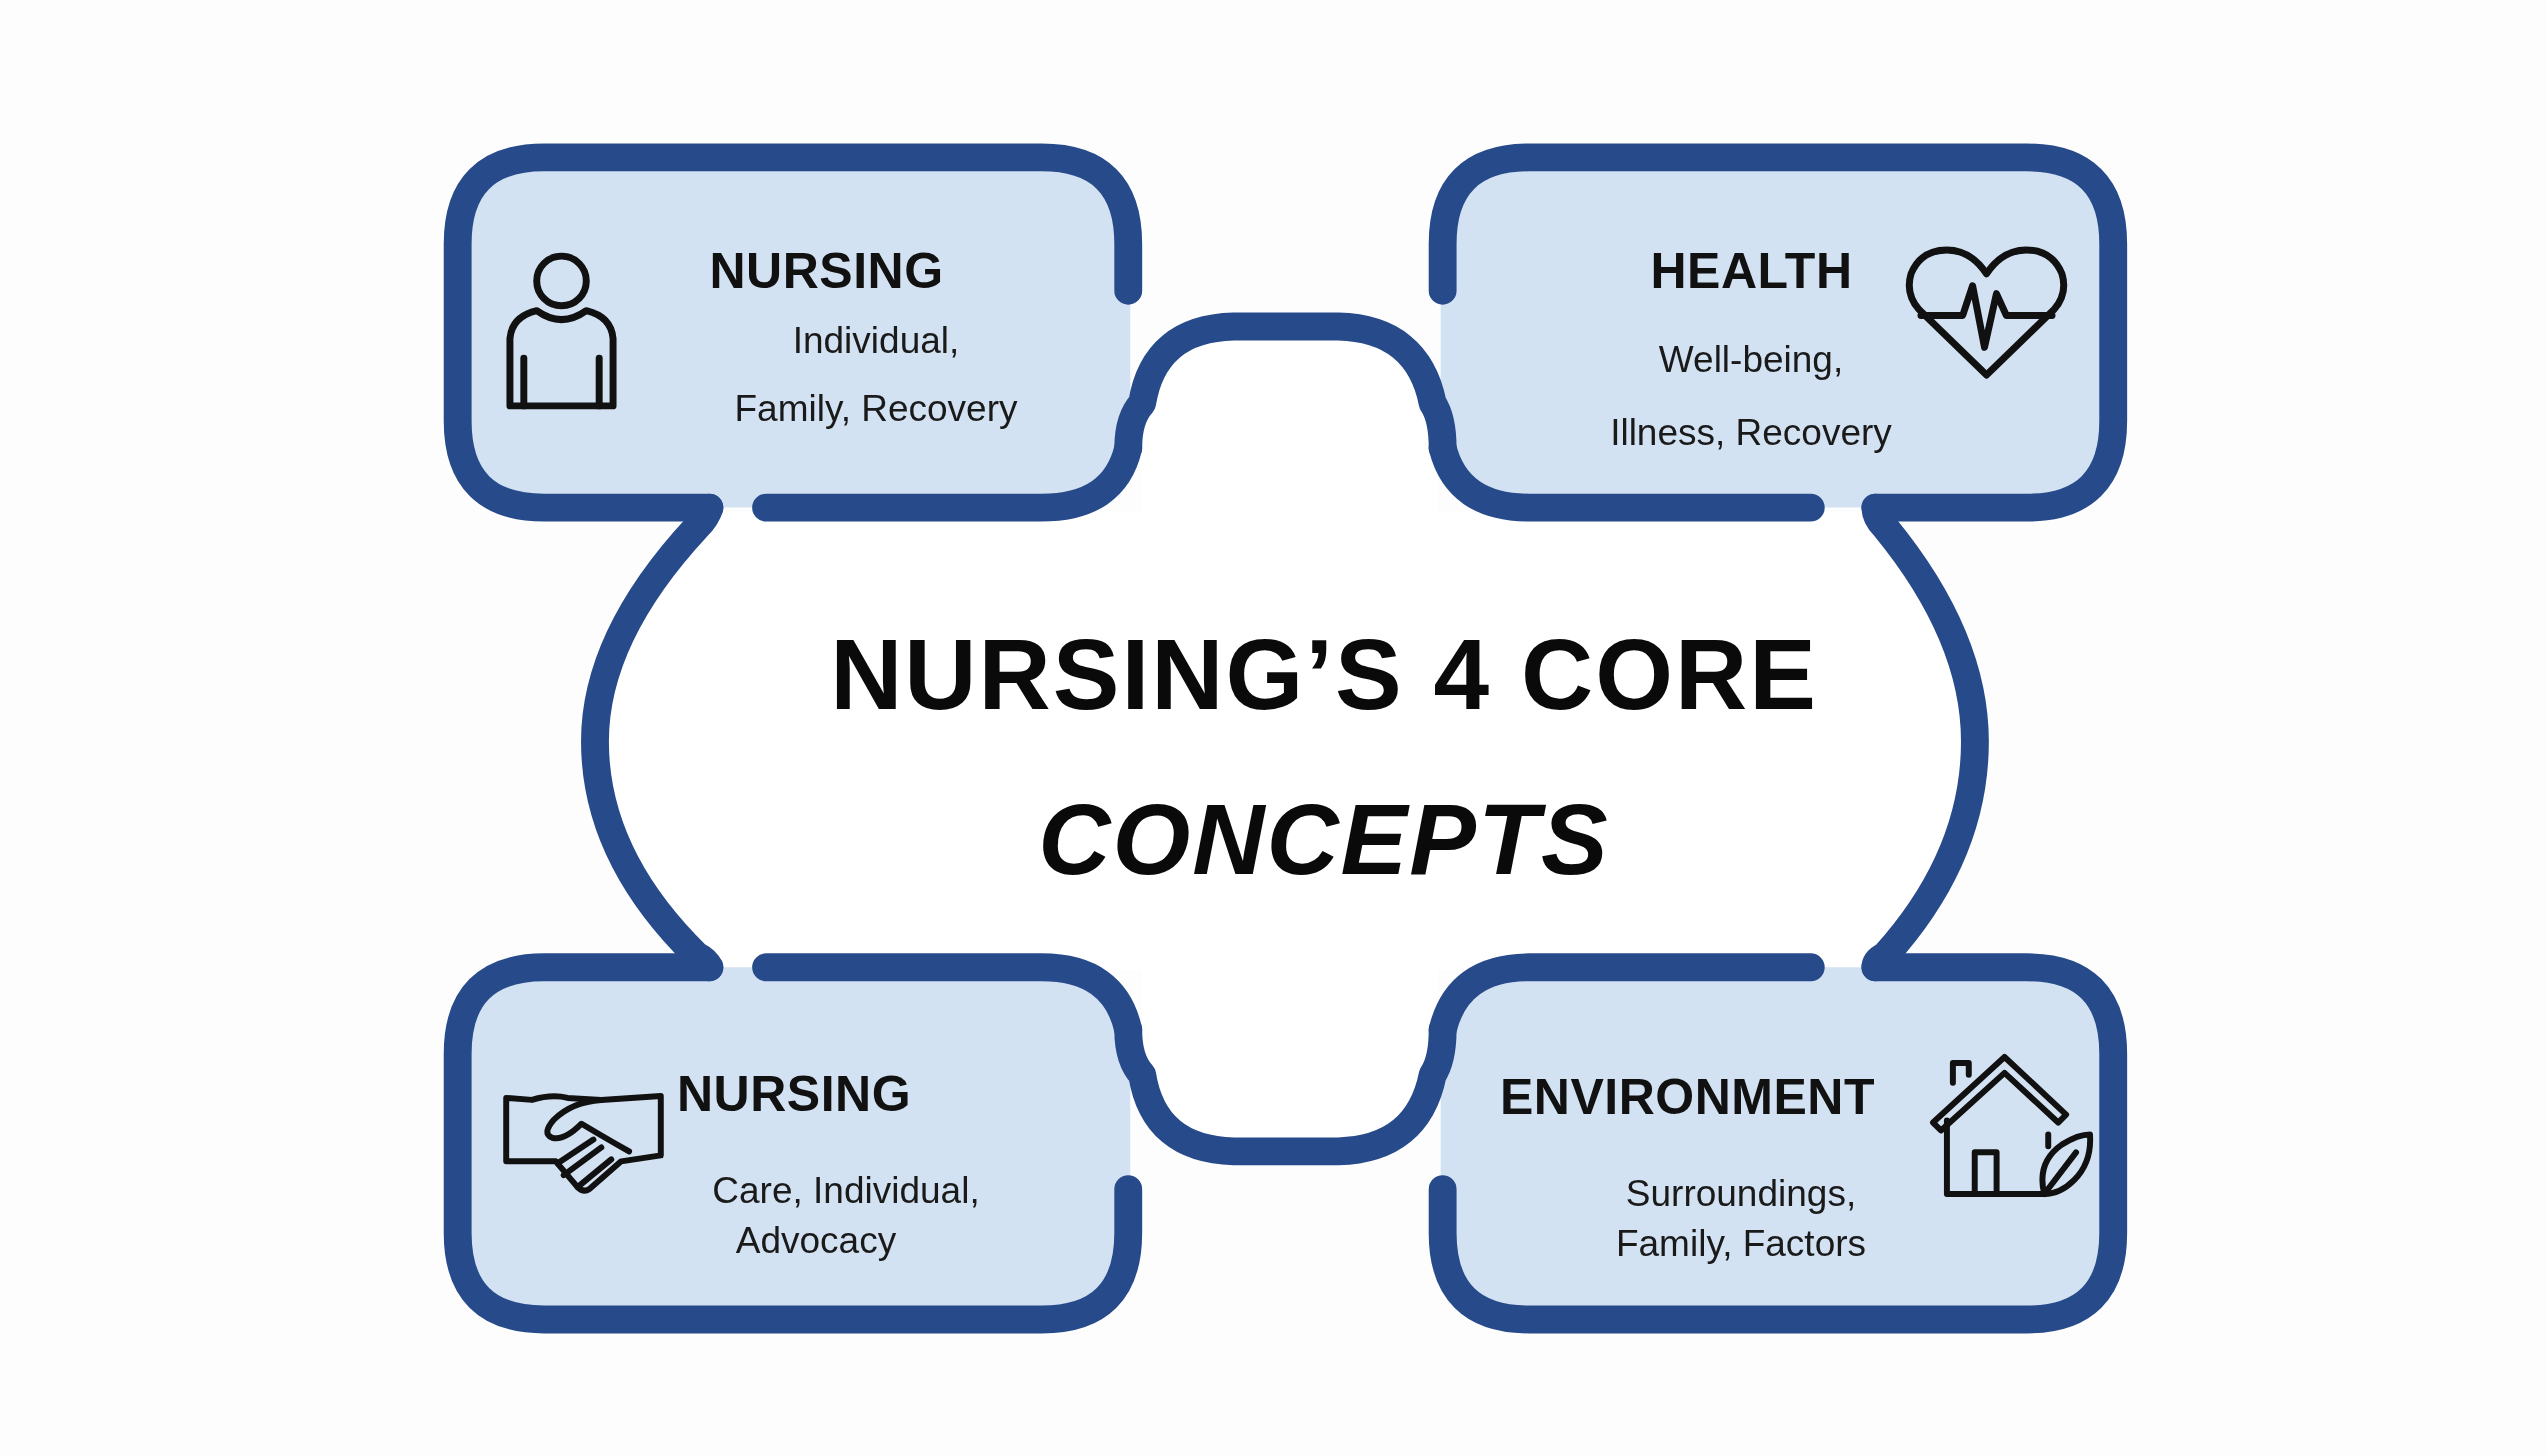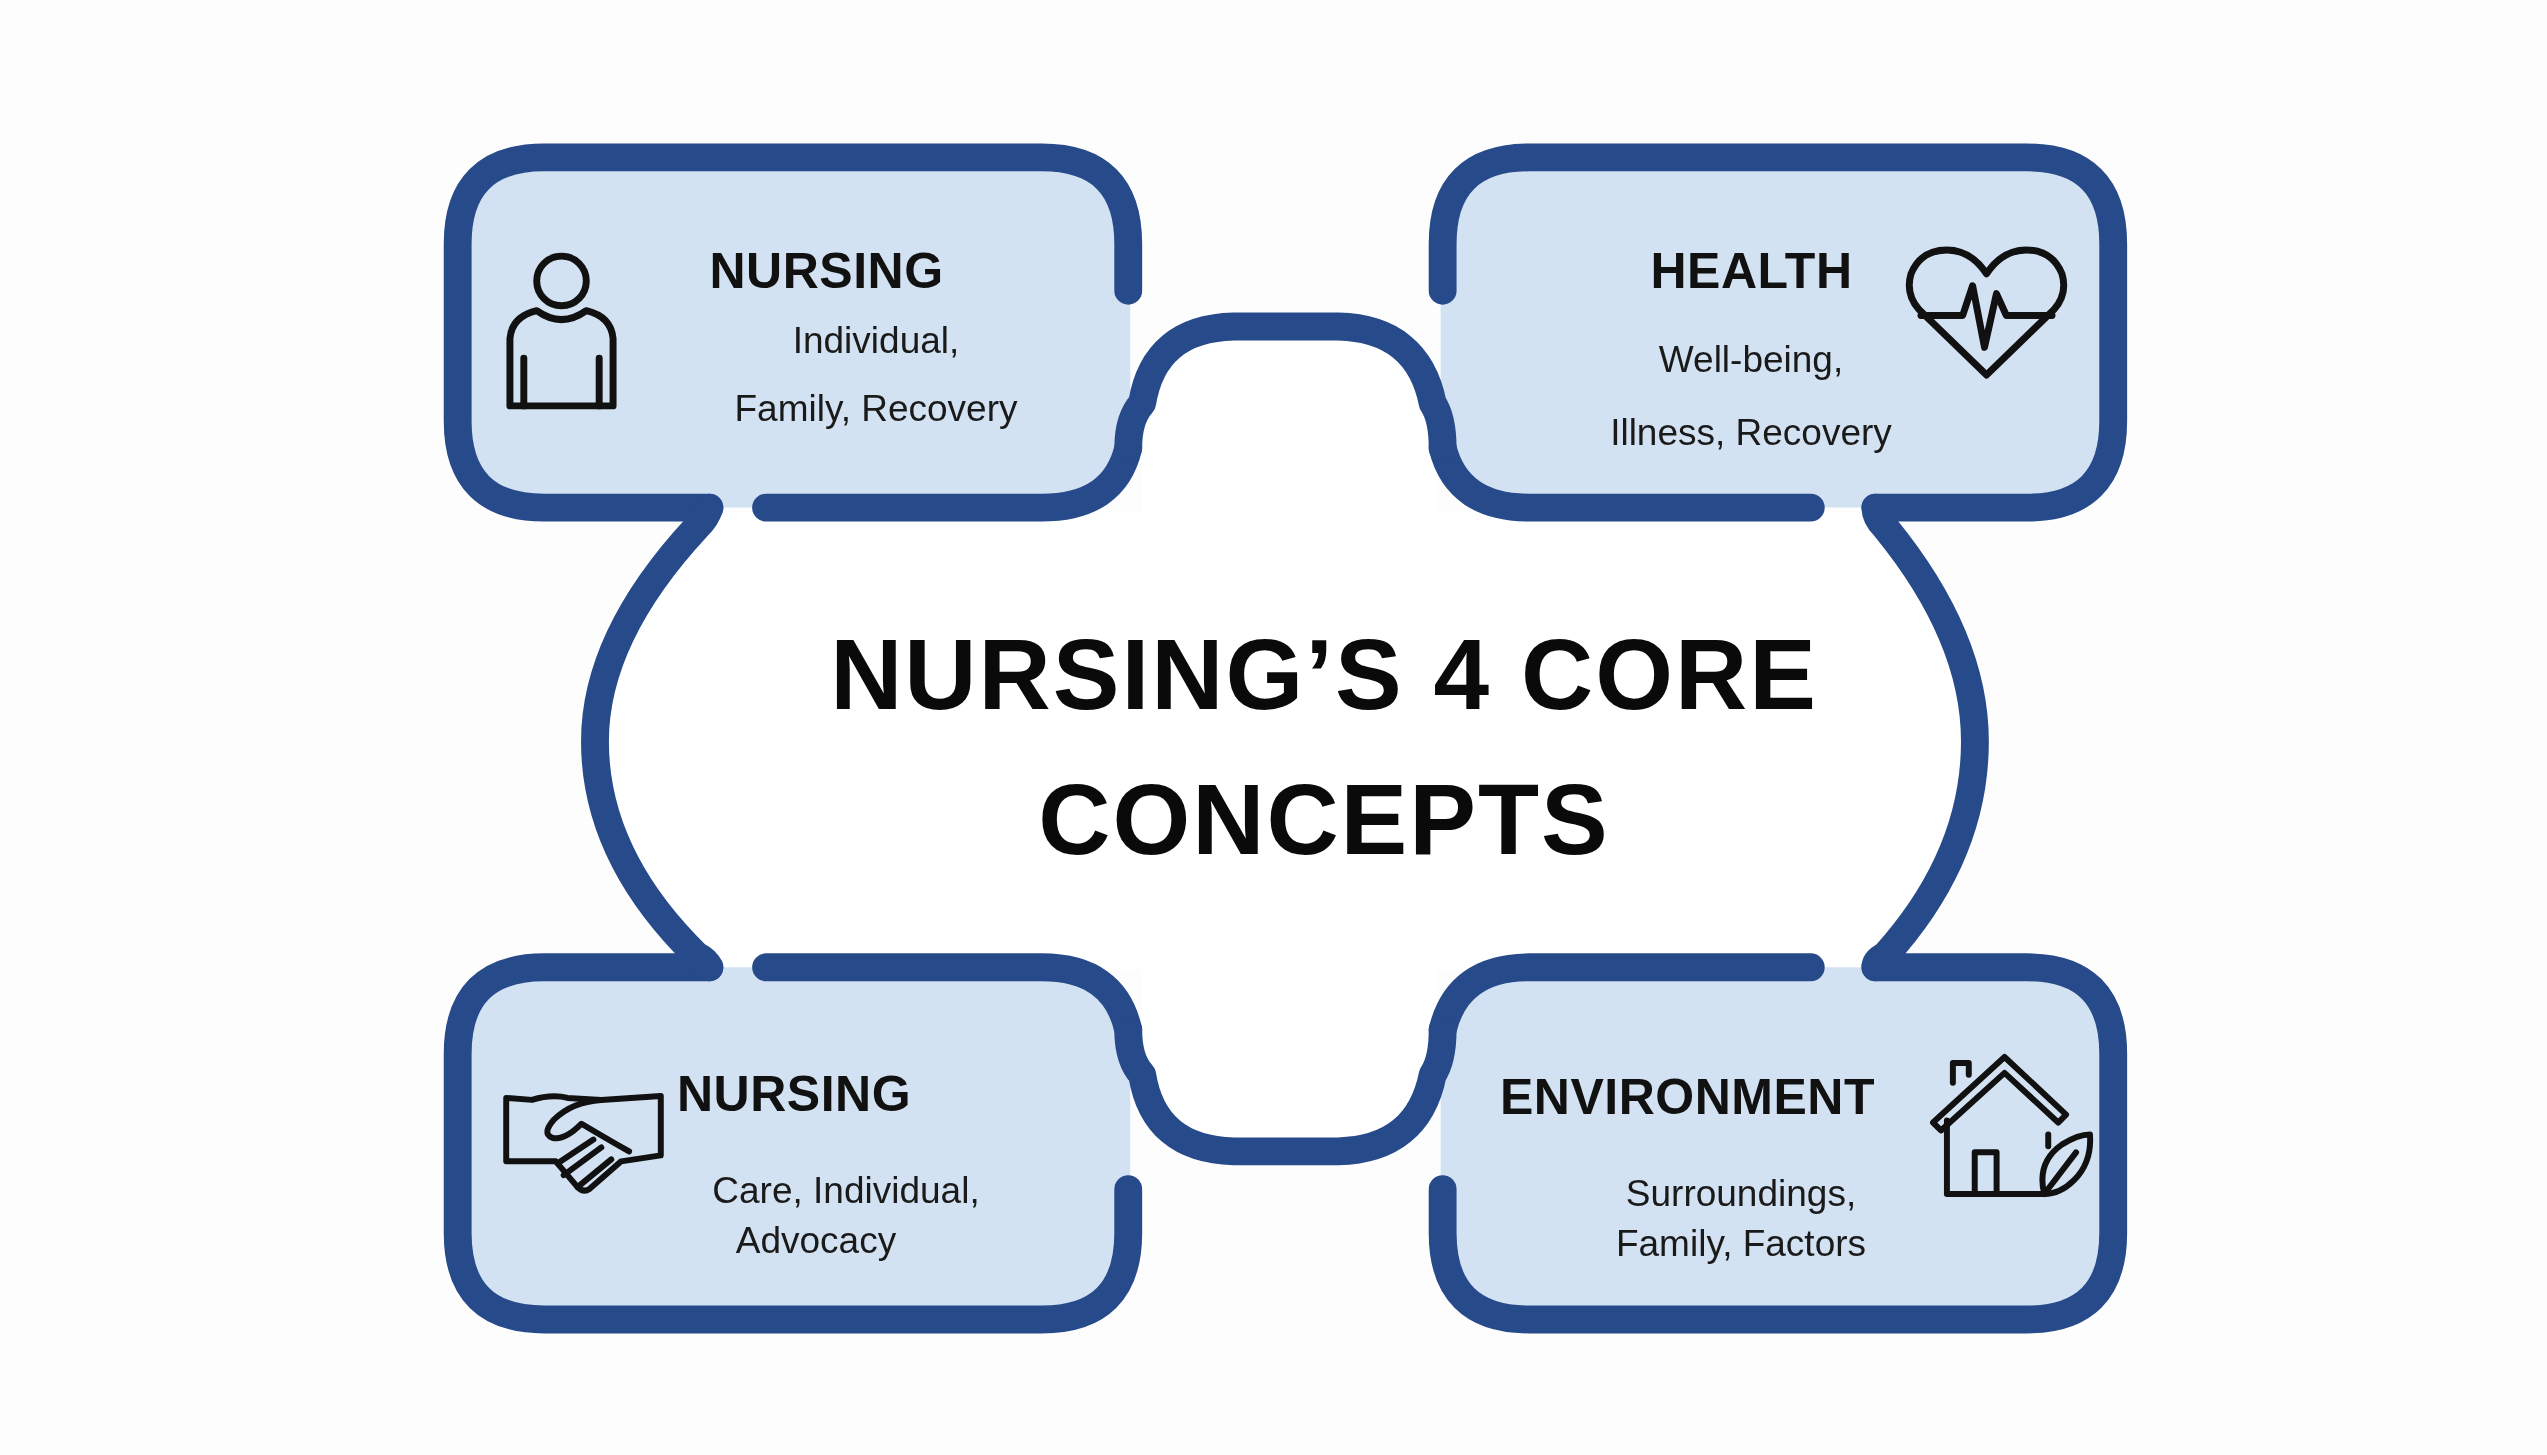--- a/index.html
+++ b/index.html
@@ -91,14 +91,14 @@
     <path d="M 124 82 L 124 94"></path>
     <path d="M 50 142 L 50 100 L 72 100 L 72 142"></path>
     <path d="M 120 142 Q 112 110 138 92 Q 154 82 166 82 Q 168 110 150 128 Q 136 142 120 142 Z"></path>
     <path d="M 120 142 L 152 100"></path>
   </g>
 </svg>
 <div class="txt sub" style="left:1562px;top:1169px;width:358px;">Surroundings,</div>
 <div class="txt sub" style="left:1542px;top:1219px;width:398px;">Family, Factors</div>
 
 <div class="txt center-title" style="left:697px;top:611px;width:1254px;">NURSING’S 4 CORE</div>
-<div class="txt center-title" style="left:697px;top:756px;width:1254px;">CONCEPTS</div>
+<div class="txt center-title" style="left:697px;top:776px;width:1254px;font-style:italic;">CONCEPTS</div>
 
 
 </body></html>

